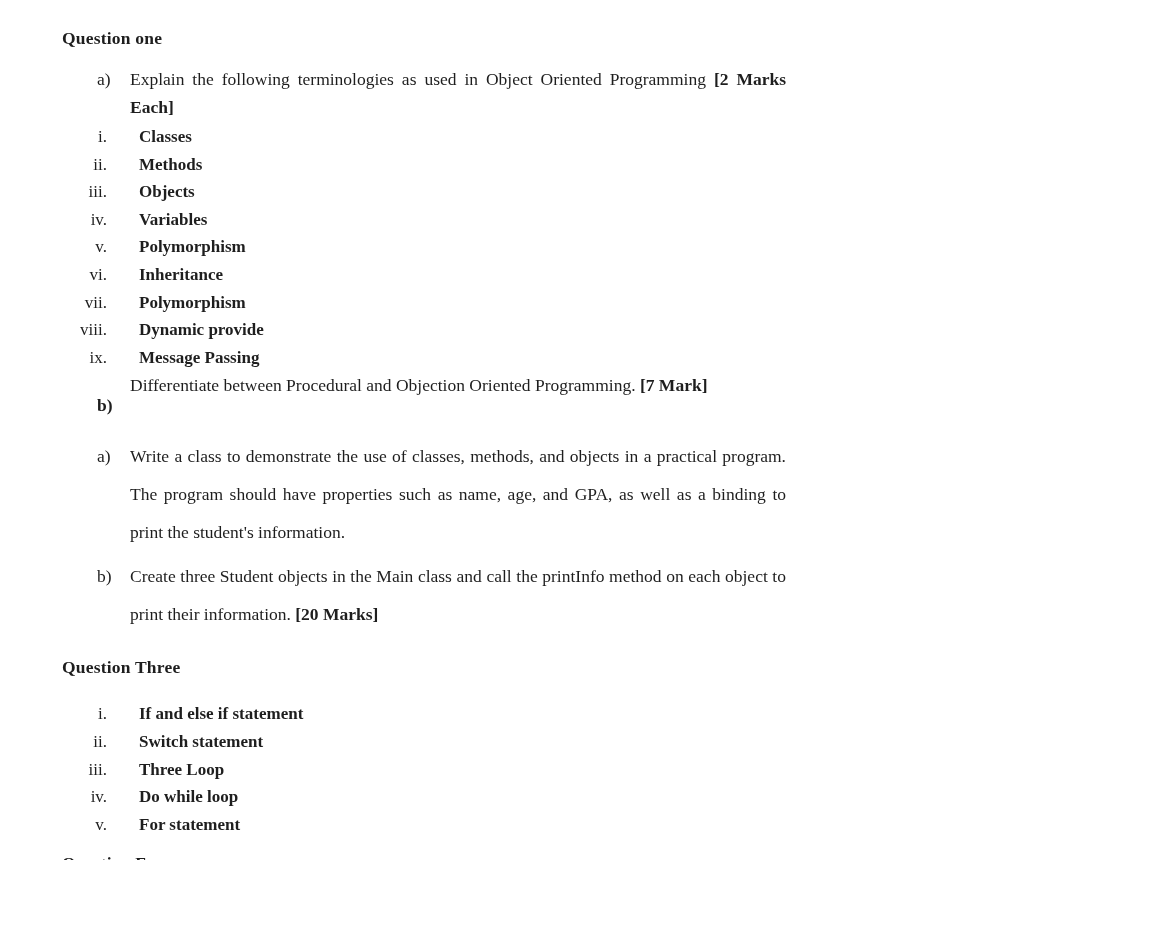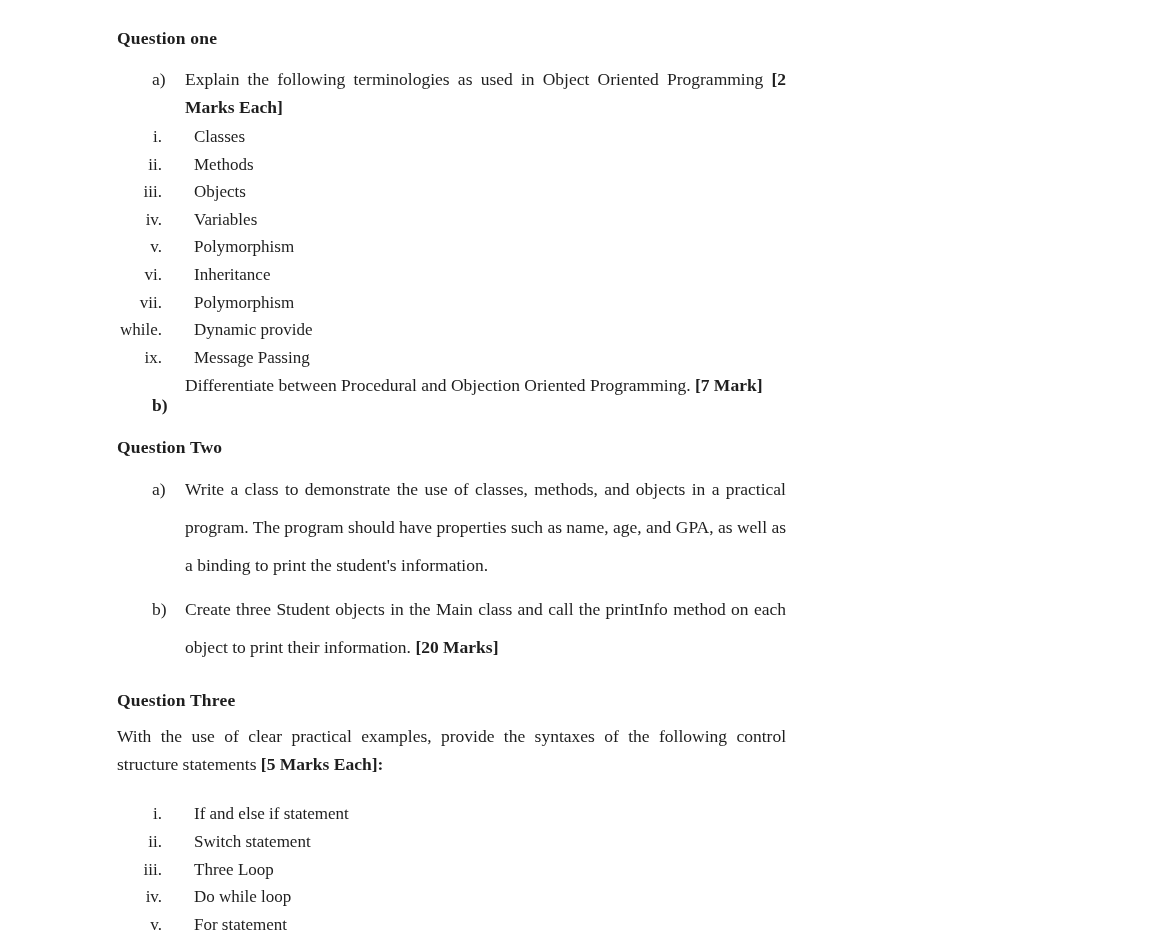--- a/index.html
+++ b/index.html
@@ -5,21 +5,21 @@
   * { margin:0; padding:0; box-sizing:border-box; }
   html, body { width:1172px; height:949px; }
   body {
     background:#ffffff;
     color:#1e1e1e;
     font-family:"Liberation Serif", serif;
     overflow:hidden;
   }
   .page {
     width:936px; height:949px;
-    padding:28px 150px 0 117px;
+    padding:28px 150px 0 62px;
   }
   .qheading {
     font-size:17.5px;
     font-weight:700;
     letter-spacing:0.2px;
   }
   
   .part {
     display:flex;
     align-items:flex-start;
@@ -43,21 +43,21 @@
   .rlist { margin-top:2px; }
   .rrow {
     display:flex;
     font-size:17px;
     line-height:27.6px;
   }
   .rnum {
     flex:0 0 45px;
     text-align:right;
   }
-  .rlabel { padding-left:32px; }
+  .rlabel { padding-left:32px;font-weight:bold; }
   
   .sec-q1-a { margin-top:16px; }
   .sec-q1-b { margin-top:0px; }
   .sec-q2 { margin-top:18px; }
   .sec-q2-a { margin-top:12px; }
   .sec-q2-b { margin-top:6px; }
   .sec-q3 { margin-top:24px; }
   .q3-intro {
     margin-top:12px;
     font-size:17.5px;
@@ -109,53 +109,51 @@
       </div>
       <div class="rrow">
         <span class="rnum">vi.</span>
         <span class="rlabel">Inheritance</span>
       </div>
       <div class="rrow">
         <span class="rnum">vii.</span>
         <span class="rlabel">Polymorphism</span>
       </div>
       <div class="rrow">
-        <span class="rnum">while.</span>
+        <span class="rnum">viii.</span>
         <span class="rlabel">Dynamic provide</span>
       </div>
       <div class="rrow">
         <span class="rnum">ix.</span>
         <span class="rlabel">Message Passing</span>
       </div>
     </div>
 
     <div class="part sec-q1-b">
       <span class="marker b">b)</span>
       <div class="ptext"><span>Differentiate between Procedural and Objection Oriented Programming.</span> <span class="b">[7  Mark]</span></div>
     </div>
   </div>
 
   <div class="sec-q2">
-    <div class="qheading">Question Two</div>
 
     <div class="part wide sec-q2-a">
       <span class="marker">a)</span>
       <div class="ptext"><span>Write a class to demonstrate the use of classes, methods, and objects in a practical program. The program should have properties  such as name, age, and GPA, as well as a binding to print the student's information.</span></div>
     </div>
 
     <div class="part wide sec-q2-b">
       <span class="marker">b)</span>
       <div class="ptext"><span>Create three Student objects in the Main class and call the printInfo method on each object to print their information.</span> <span class="b">[20 Marks]</span></div>
     </div>
   </div>
 
   <div class="sec-q3">
     <div class="qheading">Question Three</div>
 
-    <div class="q3-intro"><span>With the use of clear practical examples, provide the syntaxes of the following control structure statements</span> <span class="b">[5 Marks Each]:</span></div>
 
     <div class="rlist sec-q3-list">
       <div class="rrow">
         <span class="rnum">i.</span>
         <span class="rlabel">If and else if statement</span>
       </div>
       <div class="rrow">
         <span class="rnum">ii.</span>
         <span class="rlabel">Switch statement</span>
       </div>

